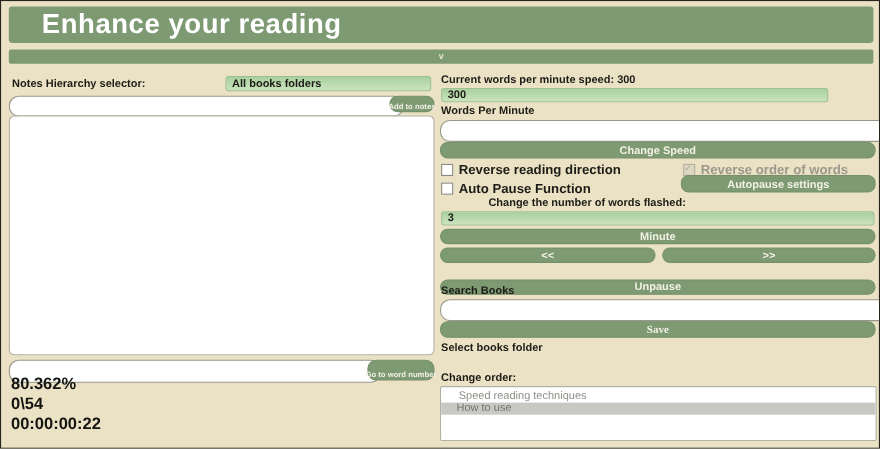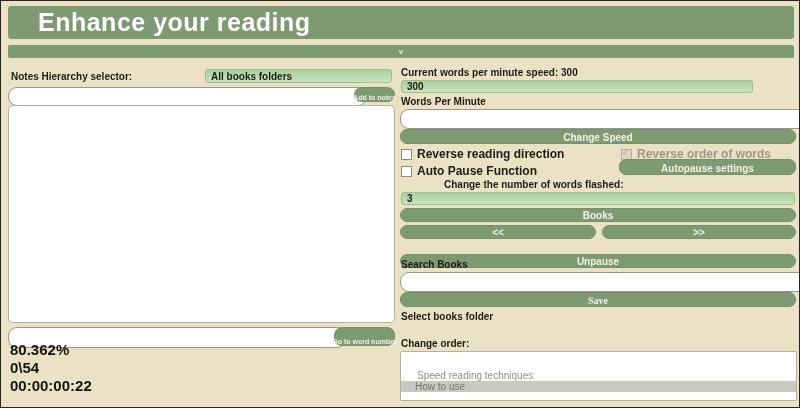--- a/index.html
+++ b/index.html
@@ -125,21 +125,21 @@
     <span>Autopause settings</span>
   </div>
 
   <div class="abs label" style="left:400px;top:178px;margin-left:43px;">Change the number of words flashed:</div>
 
   <div class="abs greenbar" style="left:400px;top:191px;width:394px;height:13px;">
     <span>3</span>
   </div>
 
   <div class="abs btn" style="left:399px;top:207px;width:396px;height:14px;">
-    <span>Books</span>
+    <span>Minute</span>
   </div>
 
   <div class="abs btn" style="left:399px;top:224px;width:196px;height:14px;">
     <span>&lt;&lt;</span>
   </div>
   <div class="abs btn" style="left:601px;top:224px;width:194px;height:14px;">
     <span>&gt;&gt;</span>
   </div>
 
   <div class="abs btn" style="left:399px;top:241px;width:396px;height:14px;margin-top:12px;">
@@ -155,17 +155,17 @@
   <div class="abs btn" style="left:399px;top:291px;width:396px;height:15px;font-family:Liberation Serif, serif;">
     <span>Save</span>
   </div>
 
   <div class="abs label" style="left:400px;top:310px;">Select books folder</div>
 
 
   <div class="abs label" style="left:400px;top:337px;">Change order:</div>
 
   <div class="abs listbox" style="left:399px;top:350px;width:397px;height:50px;">
-    <div class="listitem" style="margin-top:18px;">Speed reading techniques</div>
+    <div class="listitem" style="margin-top:3px;">Speed reading techniques</div>
     <div class="listitem selected">How to use</div>
   </div>
 
 </div>
 
 </body></html>

